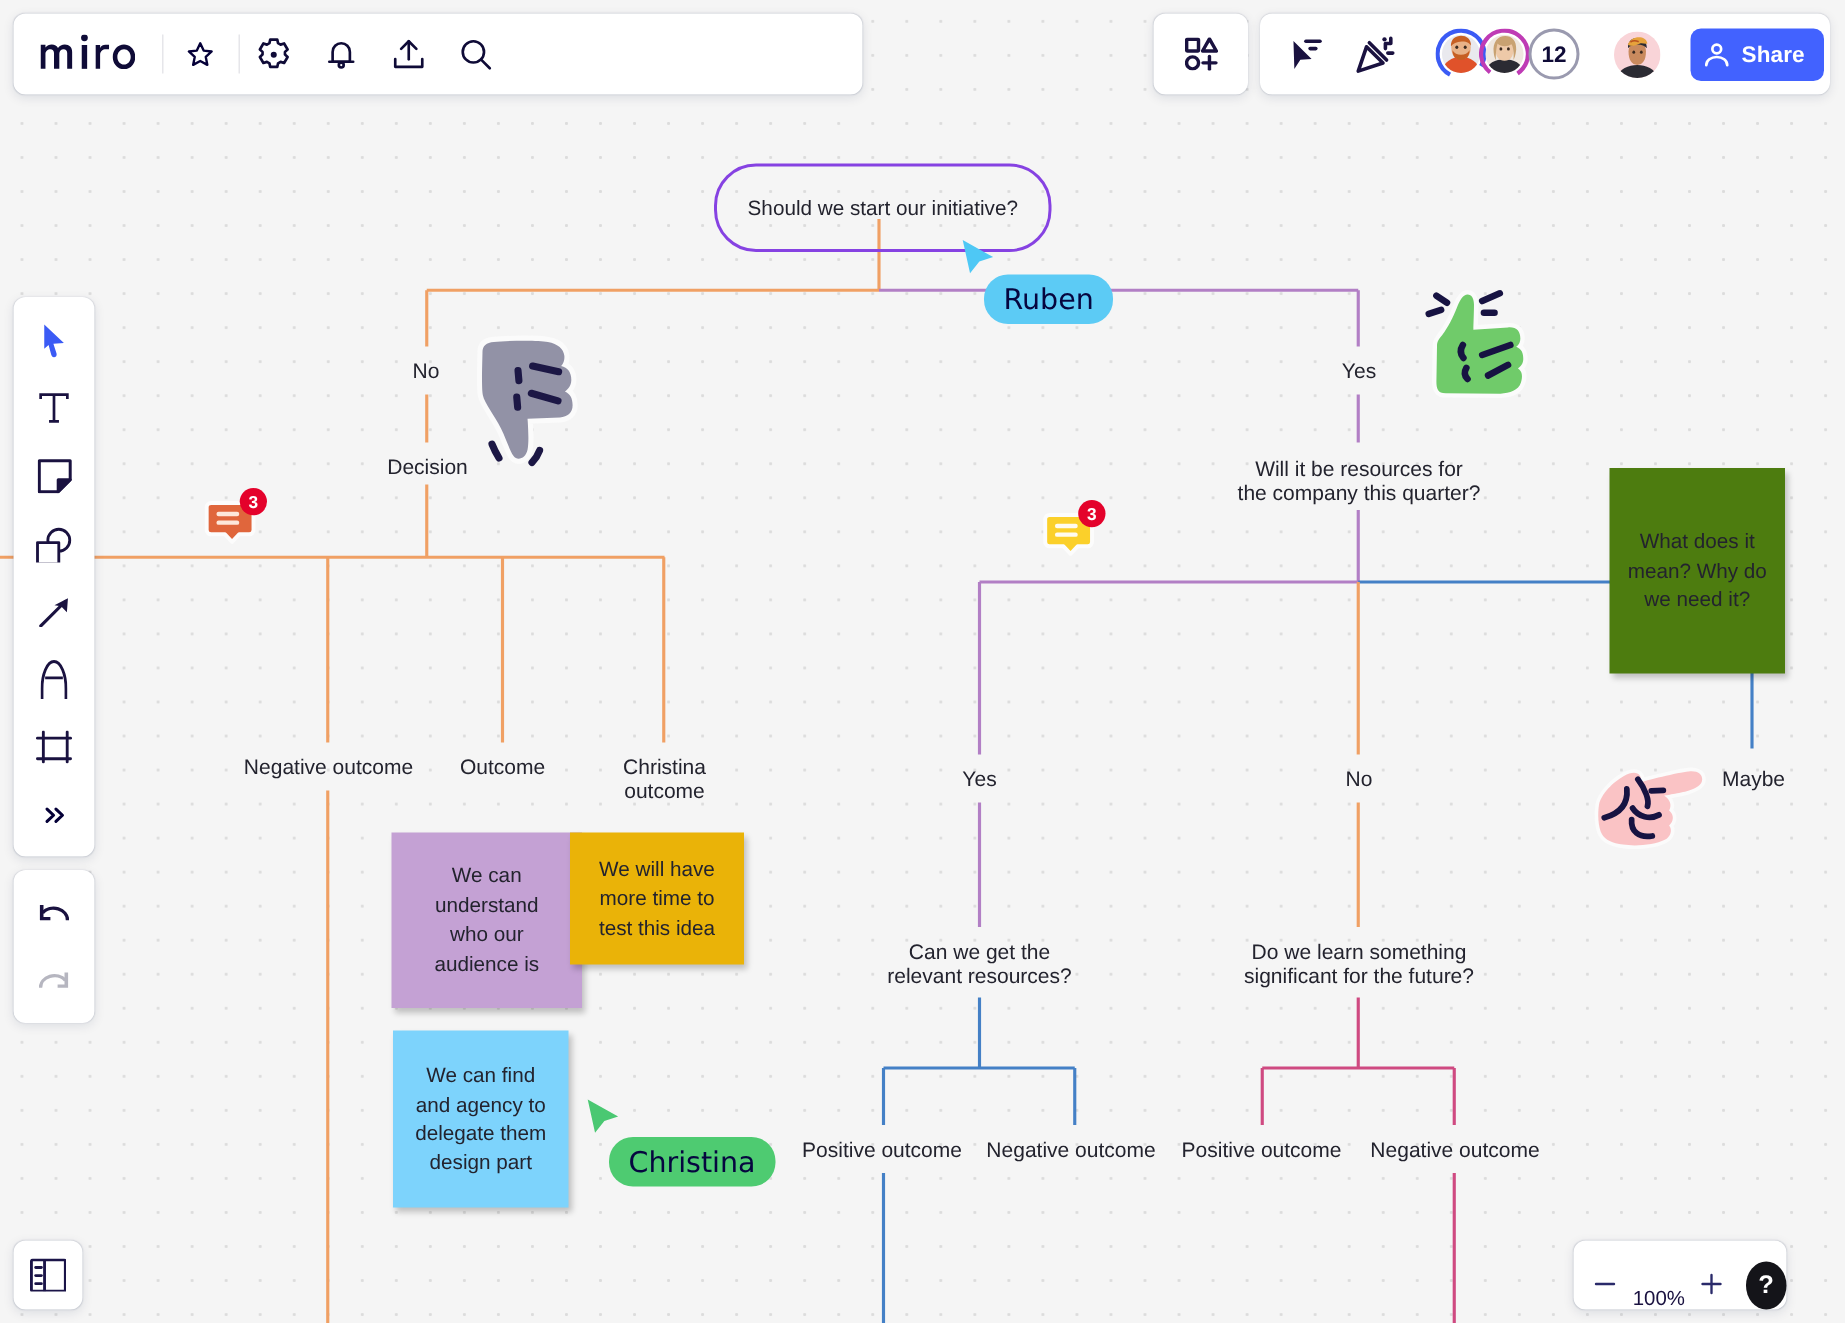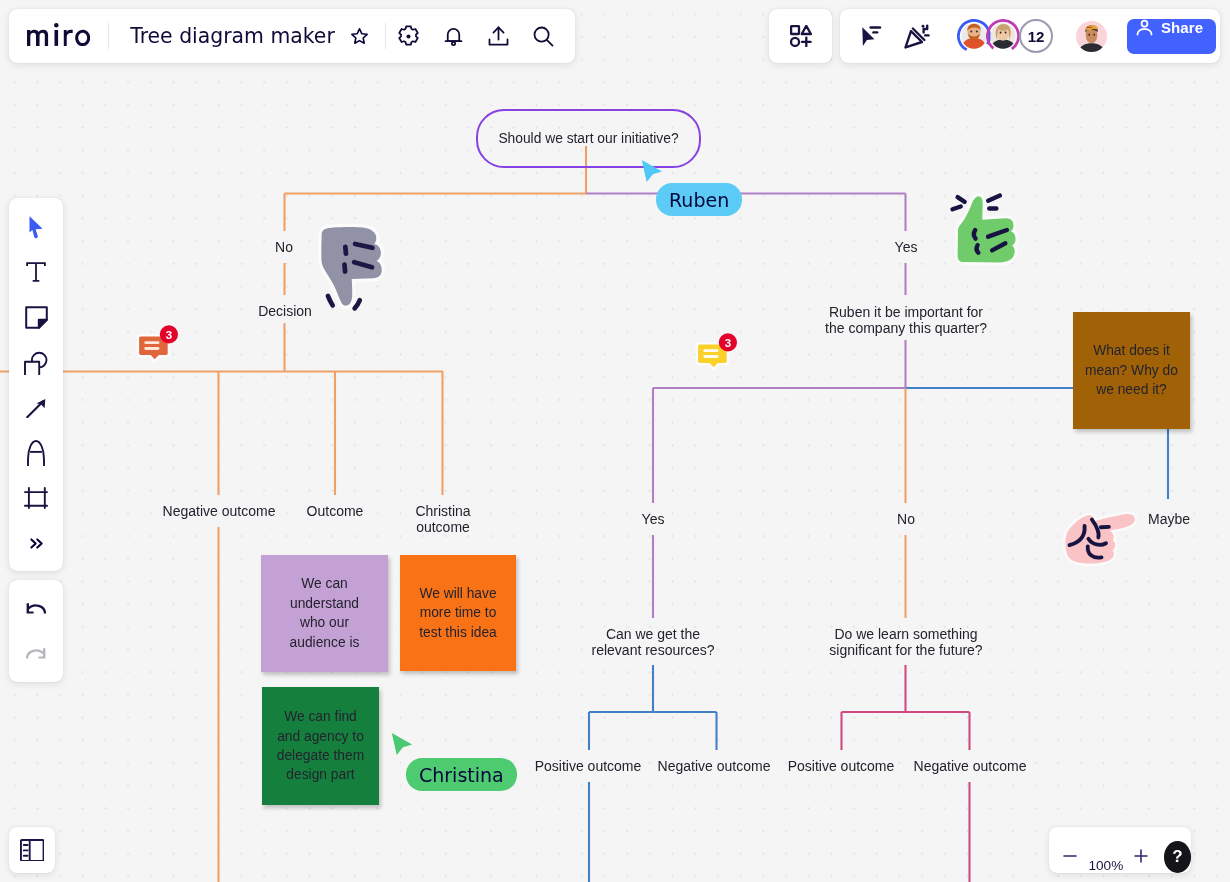--- a/index.html
+++ b/index.html
@@ -40,21 +40,21 @@
   #right-panel .hicon{width:44px;height:44px;}
   #cursor-icon-wrap{margin-left:11px;}
   #avatars{display:flex;align-items:flex-start;margin-left:18px;}
   #av1{margin-left:0;}
   #av2{margin-left:-5px;}
   #avcount{width:34px;height:34px;border-radius:50%;border:2.9px solid #9a9aaf;background:#fff;
            display:flex;align-items:center;justify-content:center;font-size:15px;font-weight:bold;
            color:#0f0b37;box-sizing:border-box;margin-left:-1px;-webkit-font-smoothing:antialiased;}
   #av-self{margin-left:23px;}
   #share-btn{margin-left:20px;height:35px;background:#4262ff;border-radius:7px;display:flex;
-             padding:0 13px 0 9px;cursor:pointer;}
+             align-items:center;padding:0 13px 0 9px;cursor:pointer;}
   #share-label{color:#fff;font-size:15px;font-weight:bold;margin-left:8px;letter-spacing:0.1px;}
 
   
   #toolbar{left:9px;top:198px;width:54px;height:373px;
            display:flex;flex-direction:column;align-items:center;padding-top:6.5px;box-sizing:border-box;}
   .titem{width:44px;height:45.2px;display:flex;align-items:center;justify-content:center;cursor:pointer;}
   #undo-panel{left:9px;top:580px;width:54px;height:102px;
               display:flex;flex-direction:column;align-items:center;justify-content:center;}
 
   
@@ -131,49 +131,49 @@
 </svg>
 </div>
 
 <div id="root-shape">
   <span id="root-text">Should we start our initiative?</span>
 </div>
 
 <div class="blabel" style="left:270px;top:239px;width:28px">No</div>
 <div class="blabel" style="left:247px;top:303px;width:76px">Decision</div>
 <div class="blabel" style="left:891px;top:239px;width:30px">Yes</div>
-<div class="blabel" style="left:805px;top:304px;width:202px">Ruben it be important for
+<div class="blabel" style="left:805px;top:304px;width:202px">Will it be resources for
 the company this quarter?</div>
 <div class="blabel" style="left:155px;top:503px;width:128px">Negative outcome</div>
 <div class="blabel" style="left:296px;top:503px;width:78px">Outcome</div>
 <div class="blabel" style="left:400px;top:503px;width:86px">Christina
 outcome</div>
 <div class="blabel" style="left:638px;top:511px;width:30px">Yes</div>
 <div class="blabel" style="left:892px;top:511px;width:28px">No</div>
 <div class="blabel" style="left:1141px;top:511px;width:56px">Maybe</div>
 <div class="blabel" style="left:575px;top:626px;width:156px">Can we get the
 relevant resources?</div>
 <div class="blabel" style="left:803px;top:626px;width:206px">Do we learn something
 significant for the future?</div>
 <div class="blabel" style="left:525px;top:758px;width:126px">Positive outcome</div>
 <div class="blabel" style="left:650px;top:758px;width:128px">Negative outcome</div>
 <div class="blabel" style="left:778px;top:758px;width:126px">Positive outcome</div>
 <div class="blabel" style="left:906px;top:758px;width:128px">Negative outcome</div>
 
-<div class="note" style="left:1073px;top:312px;width:117px;height:117px;background:#a16207">What does it
+<div class="note" style="left:1073px;top:312px;width:117px;height:137px;background:#4d7c0f">What does it
 mean? Why do
 we need it?</div>
 <div class="note" style="left:261px;top:555px;width:127px;height:116.5px;background:#c4a1d4">We can
 understand
 who our
 audience is</div>
-<div class="note" style="left:400px;top:555px;width:116px;height:116px;background:#f97316">We will have
+<div class="note" style="left:380px;top:555px;width:116px;height:88px;background:#eab308">We will have
 more time to
 test this idea</div>
-<div class="note" style="left:262px;top:687px;width:117px;height:118px;background:#15803d">We can find
+<div class="note" style="left:262px;top:687px;width:117px;height:118px;background:#7dd3fc">We can find
 and agency to
 delegate them
 design part</div>
 
 <svg class="sticker" id="sticker-down" viewBox="0 0 84 104" style="position:absolute;left:314px;top:222px;width:72px;height:88px;overflow:visible">
   <defs>
     <path id="tdpath" d="M8.5 15 C8.5 10 11.5 7.5 17.5 7 C28 6 52 5.5 60 7
            C68 8.5 72.5 12.5 73 18 C73.5 23 70.5 26 70.5 26 C75.5 27 78.5 31 78.5 37
            C78.5 43 73.5 46 73.5 46 C77.5 48 79.5 51 79.5 57 C79.5 63 75.5 66 69.5 66.5
            L44 67.5 C44 67.5 45.5 85 44 92 C42.5 99 36 101 33 97
@@ -279,21 +279,20 @@
       <path d="M36.8 7.0h2.95v1.95c0.7-1.4 1.95-2.15 3.6-2.15h2.35v3.1h-2.15
                c-2.05 0-3.8 1.35-3.8 3.7V22.9H36.8z"></path>
 
       <path d="M55.7 6.7c-4.15 0-7.5 3.6-7.5 8.25 0 4.65 3.35 8.25 7.5 8.25
                4.15 0 7.5-3.6 7.5-8.25 0-4.65-3.35-8.25-7.5-8.25z
                m0 13.35c-2.45 0-4.45-2.25-4.45-5.1s2.0-5.1 4.45-5.1
                c2.45 0 4.45 2.25 4.45 5.1s-2.0 5.1-4.45 5.1z"></path>
     </g>
   </svg>
   <div class="vdiv" style="margin-left:18px"></div>
-  <div id="board-title">Tree diagram maker</div>
   <div class="hicon" id="star-wrap">
     <svg width="21" height="21" viewBox="0 0 24 24" fill="none" stroke="#050038" stroke-width="1.8" stroke-linejoin="round" stroke-linecap="round">
       <path d="M12 3.2l2.6 5.6 6.1 0.7-4.5 4.2 1.2 6-5.4-3-5.4 3 1.2-6-4.5-4.2 6.1-0.7z"></path>
     </svg>
   </div>
   <div class="vdiv"></div>
   <div id="hdr-icons">
     <div class="hicon">
       <svg width="23" height="23" viewBox="0 0 24 24" fill="none" stroke="#0f0b37" stroke-width="1.85" stroke-linejoin="round">
         <path d="M9.55 1.45h4.9l0.55 2.45 1.75 1.05 2.45-0.8 2.45 4.2-1.85 1.65v1.9l1.85 1.65-2.45 4.2-2.45-0.8-1.75 1.05-0.55 2.45h-4.9l-0.55-2.45-1.75-1.05-2.45 0.8-2.45-4.2 1.85-1.65v-1.9L2.35 8.35l2.45-4.2 2.45 0.8 1.75-1.05z"></path>

